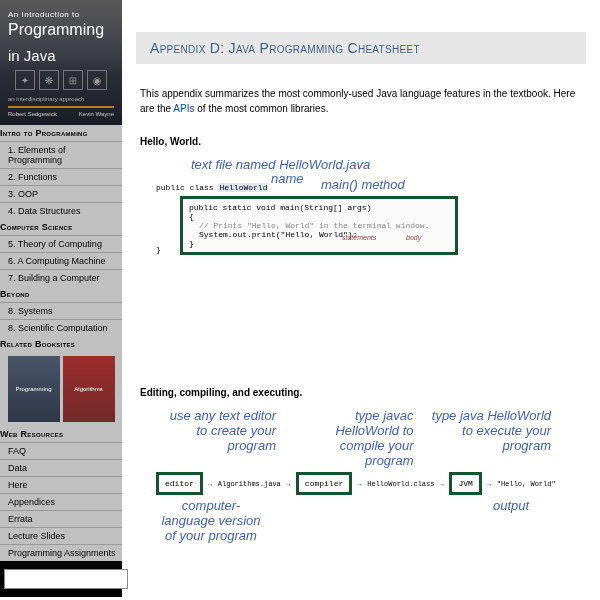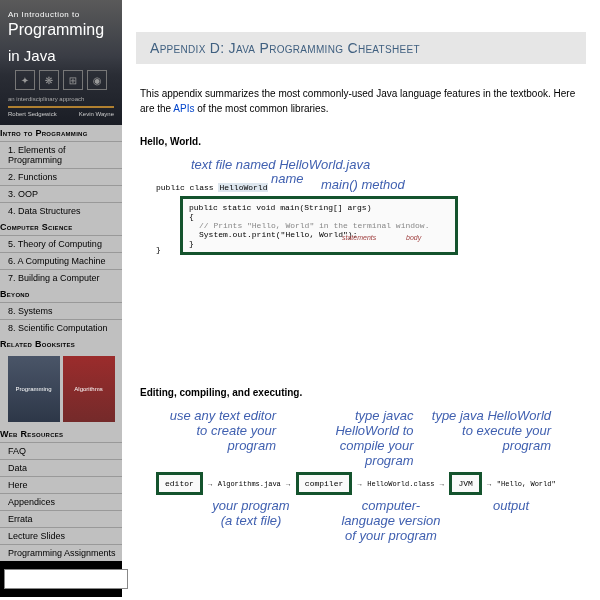--- a/index.html
+++ b/index.html
@@ -161,19 +161,18 @@
         <span class="arr">→</span>
         <span class="code-box mono">compiler</span>
         <span class="arr">→</span>
         <span class="mono">HelloWorld.class</span>
         <span class="arr">→</span>
         <span class="code-box mono">JVM</span>
         <span class="arr">→</span>
         <span class="mono">"Hello, World"</span>
       </div>
       <div class="flow-under">
-        <span class="annot" style="width:90px;margin-left:50px">your program (a text file)</span>
         <span class="annot" style="width:110px">computer-language version of your program</span>
         <span class="annot" style="width:50px;margin-right:15px">output</span>
       </div>
     </div>
   </div>
 </div>
 
 </body></html>

